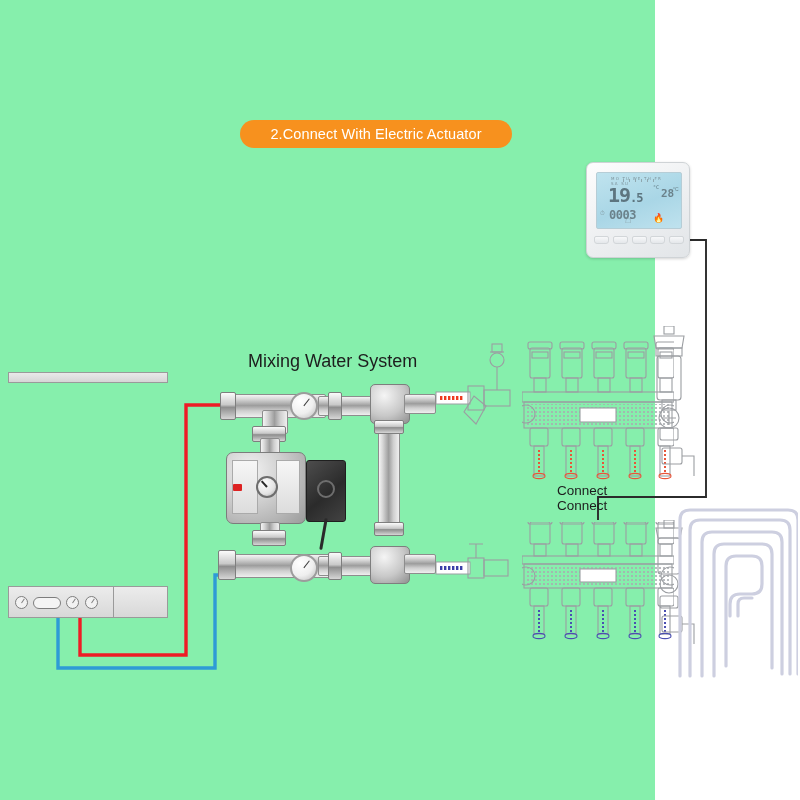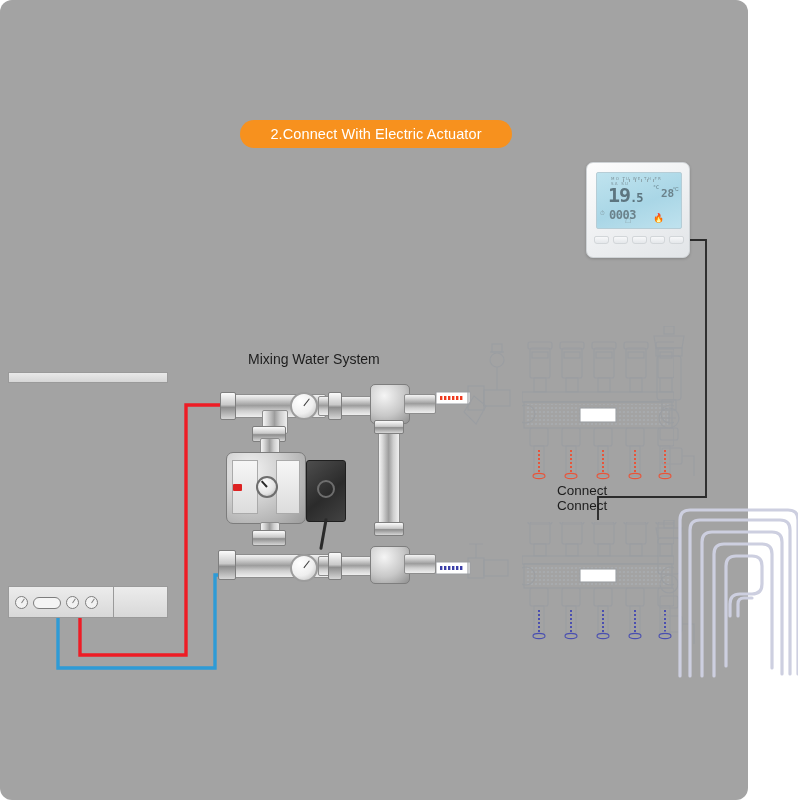--- a/index.html
+++ b/index.html
@@ -2,21 +2,21 @@
 <html><head>
 <meta charset="utf-8">
 <style>
   * { box-sizing: border-box; margin: 0; padding: 0; }
   html, body {
     width: 800px; height: 800px;
     background: #ffffff;
     font-family: "Liberation Sans", sans-serif;
     overflow: hidden;
   }
-  #stage { position: relative; width: 748px; height: 800px; background: #a3a3a3; border-radius: 12px; }
+  #stage { position: relative; width: 655px; height: 800px; background: #86efac; }
 
   
   #title-banner {
     position: absolute; left: 240px; top: 120px;
     width: 272px; height: 28px;
     background: #f7911e;
     border-radius: 14px;
     display: flex; align-items: center; justify-content: center;
     color: #ffffff; font-size: 14.5px; letter-spacing: .1px;
     white-space: nowrap;
@@ -68,21 +68,21 @@
     position: absolute; left: 24px; top: 9.5px; width: 28px; height: 12.5px;
     border: 1.4px solid #7d7d7d; border-radius: 7px; background: #f4f4f4;
   }
 
   
   #pipes { position: absolute; left: 0; top: 0; width: 800px; height: 800px; }
 
   
   #mixing-label {
     position: absolute; left: 248px; top: 351px;
-    font-size: 14px; color: #1d1d1d; white-space: nowrap;
+    font-size: 18px; color: #1d1d1d; white-space: nowrap;
   }
   
   #actuator-label {
     position: absolute; left: 557px; top: 483px;
     font-size: 13.5px; color: #1d1d1d; line-height: 15px;
     text-align: center; white-space: nowrap;
   }
 
   
   #thermostat {

